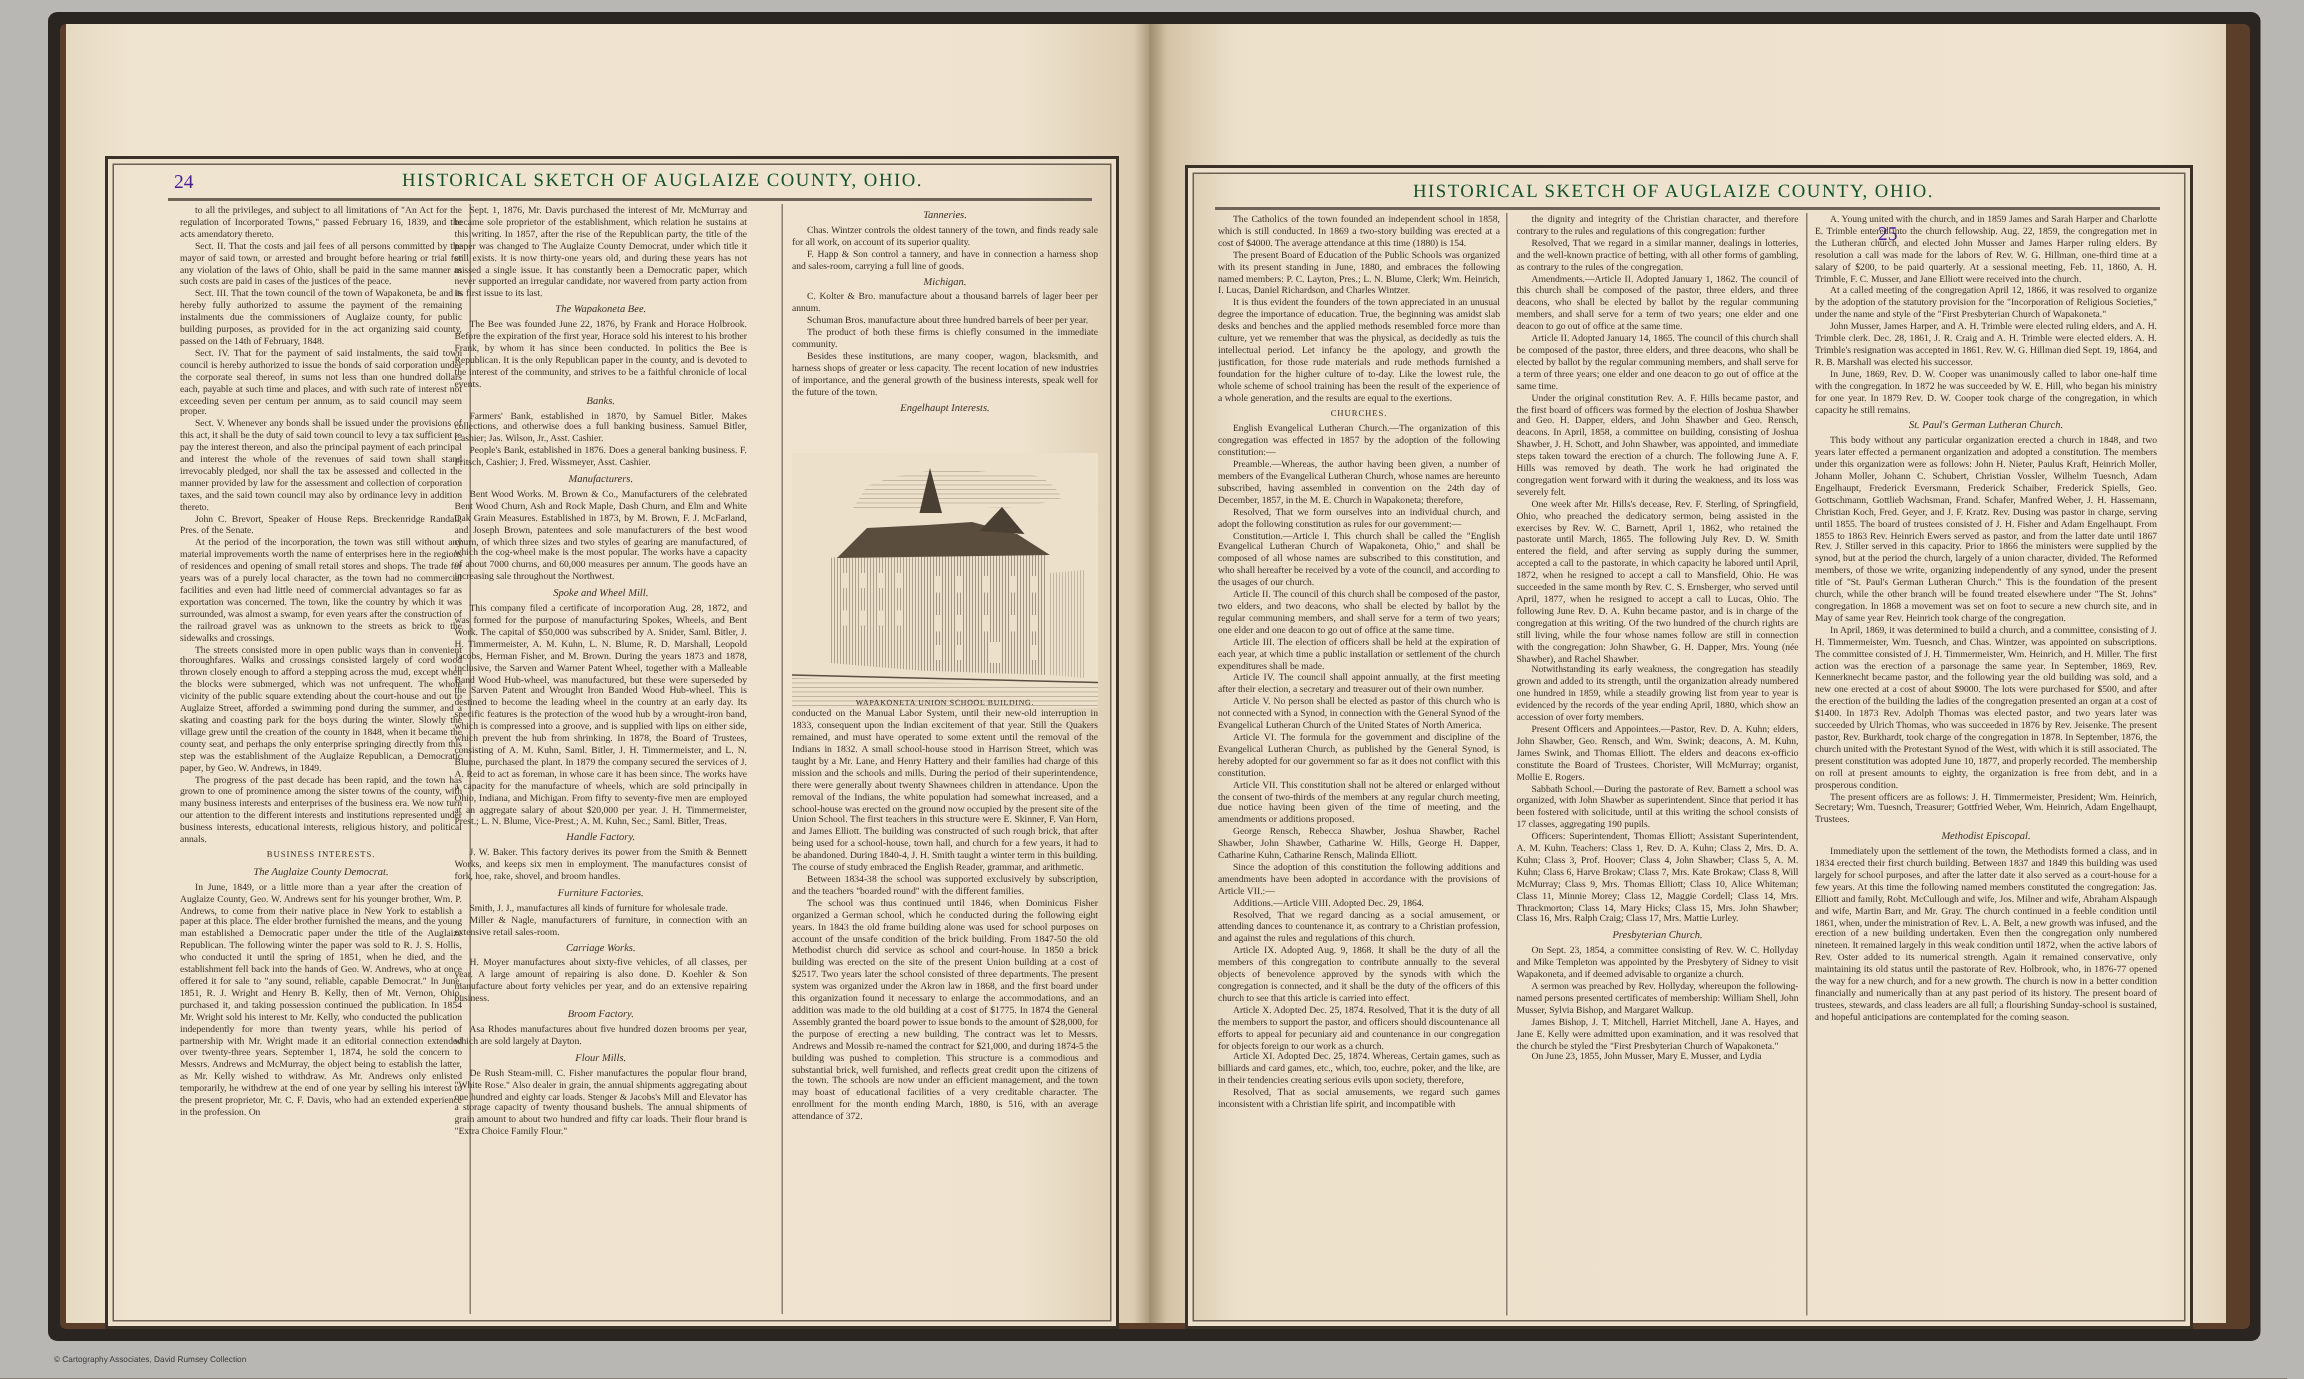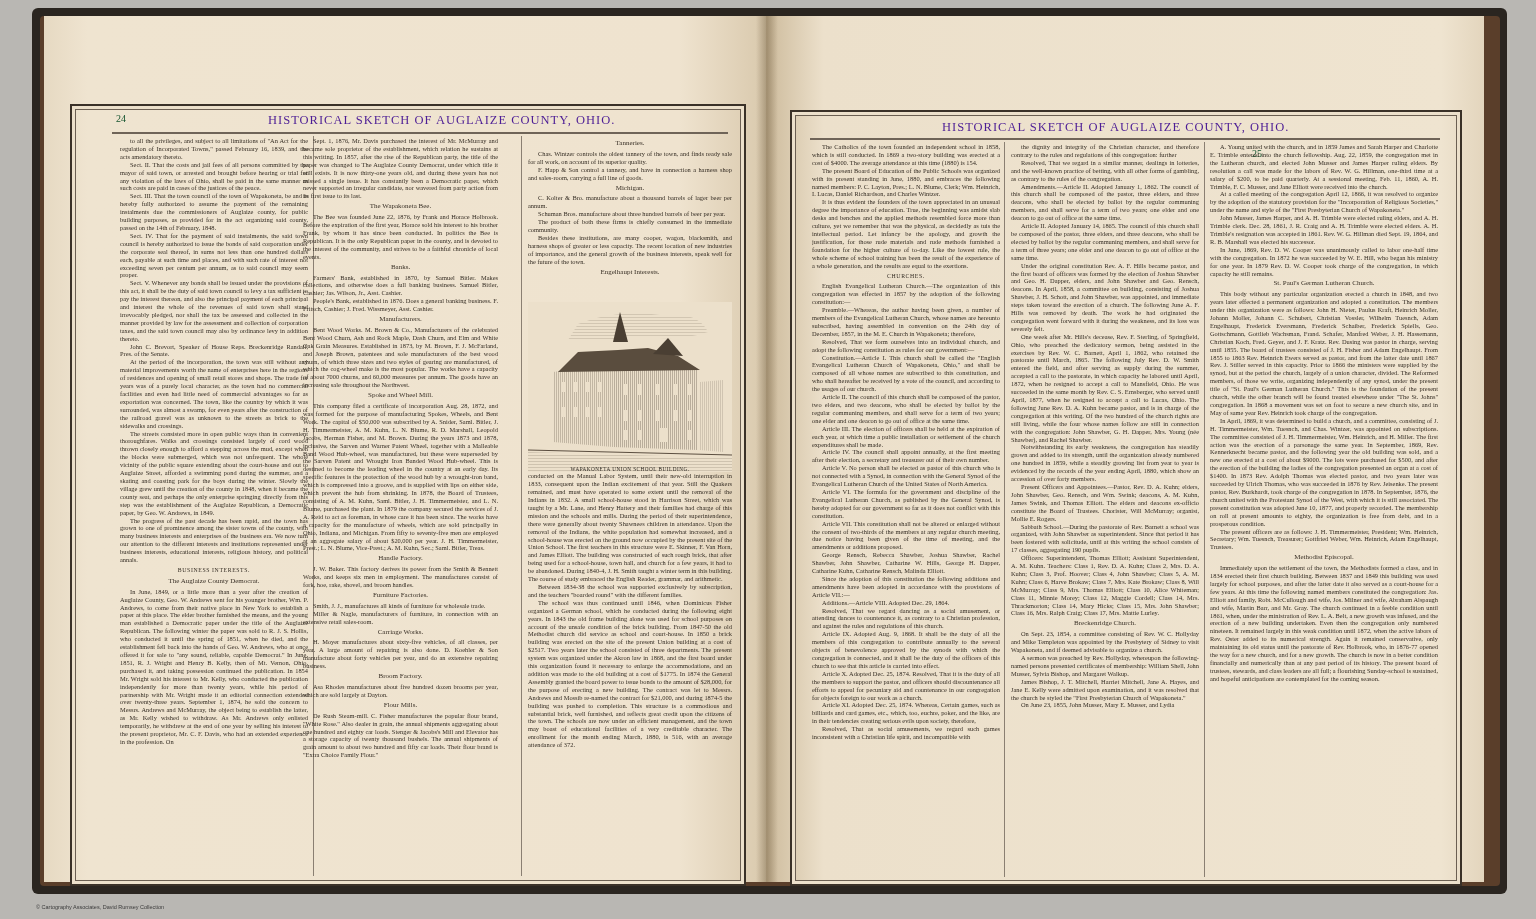--- a/index.html
+++ b/index.html
@@ -6,26 +6,26 @@
   body{width:1536px;height:919px;background:#b9b7b3;position:relative;overflow:hidden;font-family:"Liberation Serif",serif;color:#2b2620;}
   .book{position:absolute;left:32px;top:8px;width:1475px;height:886px;background:#2a2520;border-radius:6px;}
   .cover-edge{position:absolute;left:40px;top:16px;width:1460px;height:870px;background:#5a3e2a;border-radius:4px;}
   .page{position:absolute;top:16px;height:866px;background:#ece0cb;}
   .page.left{left:44px;width:722px;background:linear-gradient(to right,#e6d9c2 0%,#efe4d0 6%,#efe3cf 88%,#d9c9ad 100%);}
   .page.right{left:766px;width:718px;background:linear-gradient(to right,#cdbb9c 0%,#ece0cb 8%,#efe4d0 94%,#e3d5bd 100%);}
   .gutter{position:absolute;left:756px;top:16px;width:22px;height:866px;background:linear-gradient(to right,rgba(0,0,0,0) 0%,rgba(80,60,30,.35) 50%,rgba(0,0,0,0) 100%);}
   .frame{position:absolute;border:2px solid #3a3128;box-shadow:inset 0 0 0 3px #ece0cb, inset 0 0 0 4px #6b5f52;}
   .frame.l{left:70px;top:104px;width:672px;height:778px;}
   .frame.r{left:790px;top:110px;width:668px;height:772px;}
-  .runhead{position:absolute;font-size:12.5px;letter-spacing:1px;color:#4c1d95;}
-  .pgnum{position:absolute;font-size:10px;color:#14532d;text-align:center;}
+  .runhead{position:absolute;font-size:12.5px;letter-spacing:1px;color:#14532d;}
+  .pgnum{position:absolute;font-size:13px;color:#4c1d95;text-align:center;}
   .rule{position:absolute;height:2px;background:#6f6458;}
   .col{position:absolute;font-size:6.4px;line-height:7.9px;text-align:justify;color:#352d24;overflow:hidden;}
   .col p{margin:0;text-indent:10px;}
-  .col h4{margin:3px 0 2px;font-size:7px;font-weight:normal;text-align:center;color:#3a3127;}
+  .col h4{margin:3px 0 2px;font-size:7px;font-style:italic;font-weight:normal;text-align:center;color:#3a3127;}
   .col h5{margin:3px 0 2px;font-size:5.8px;letter-spacing:.6px;font-weight:normal;text-align:center;}
   .vline{position:absolute;width:1px;background:#8a7f72;}
   .engraving{position:absolute;left:528px;top:302px;width:204px;height:170px;}
   .caption{position:absolute;left:528px;top:466px;width:204px;text-align:center;font-size:5.2px;letter-spacing:.5px;}
   .credit{position:absolute;left:36px;top:904px;font-size:5.5px;color:#3b3b3b;font-family:"Liberation Sans",sans-serif;}
 </style>
 </head>
 <body>
 
 <div class="book"></div>
@@ -173,21 +173,21 @@
     <p>the dignity and integrity of the Christian character, and therefore contrary to the rules and regulations of this congregation: further</p>
     <p>Resolved, That we regard in a similar manner, dealings in lotteries, and the well-known practice of betting, with all other forms of gambling, as contrary to the rules of the congregation.</p>
     <p>Amendments.—Article II. Adopted January 1, 1862. The council of this church shall be composed of the pastor, three elders, and three deacons, who shall be elected by ballot by the regular communing members, and shall serve for a term of two years; one elder and one deacon to go out of office at the same time.</p>
     <p>Article II. Adopted January 14, 1865. The council of this church shall be composed of the pastor, three elders, and three deacons, who shall be elected by ballot by the regular communing members, and shall serve for a term of three years; one elder and one deacon to go out of office at the same time.</p>
     <p>Under the original constitution Rev. A. F. Hills became pastor, and the first board of officers was formed by the election of Joshua Shawber and Geo. H. Dapper, elders, and John Shawber and Geo. Rensch, deacons. In April, 1858, a committee on building, consisting of Joshua Shawber, J. H. Schott, and John Shawber, was appointed, and immediate steps taken toward the erection of a church. The following June A. F. Hills was removed by death. The work he had originated the congregation went forward with it during the weakness, and its loss was severely felt.</p>
     <p>One week after Mr. Hills's decease, Rev. F. Sterling, of Springfield, Ohio, who preached the dedicatory sermon, being assisted in the exercises by Rev. W. C. Barnett, April 1, 1862, who retained the pastorate until March, 1865. The following July Rev. D. W. Smith entered the field, and after serving as supply during the summer, accepted a call to the pastorate, in which capacity he labored until April, 1872, when he resigned to accept a call to Mansfield, Ohio. He was succeeded in the same month by Rev. C. S. Ernsberger, who served until April, 1877, when he resigned to accept a call to Lucas, Ohio. The following June Rev. D. A. Kuhn became pastor, and is in charge of the congregation at this writing. Of the two hundred of the church rights are still living, while the four whose names follow are still in connection with the congregation: John Shawber, G. H. Dapper, Mrs. Young (née Shawber), and Rachel Shawber.</p>
     <p>Notwithstanding its early weakness, the congregation has steadily grown and added to its strength, until the organization already numbered one hundred in 1859, while a steadily growing list from year to year is evidenced by the records of the year ending April, 1880, which show an accession of over forty members.</p>
     <p>Present Officers and Appointees.—Pastor, Rev. D. A. Kuhn; elders, John Shawber, Geo. Rensch, and Wm. Swink; deacons, A. M. Kuhn, James Swink, and Thomas Elliott. The elders and deacons ex-officio constitute the Board of Trustees. Chorister, Will McMurray; organist, Mollie E. Rogers.</p>
     <p>Sabbath School.—During the pastorate of Rev. Barnett a school was organized, with John Shawber as superintendent. Since that period it has been fostered with solicitude, until at this writing the school consists of 17 classes, aggregating 190 pupils.</p>
     <p>Officers: Superintendent, Thomas Elliott; Assistant Superintendent, A. M. Kuhn. Teachers: Class 1, Rev. D. A. Kuhn; Class 2, Mrs. D. A. Kuhn; Class 3, Prof. Hoover; Class 4, John Shawber; Class 5, A. M. Kuhn; Class 6, Harve Brokaw; Class 7, Mrs. Kate Brokaw; Class 8, Will McMurray; Class 9, Mrs. Thomas Elliott; Class 10, Alice Whiteman; Class 11, Minnie Morey; Class 12, Maggie Cordell; Class 14, Mrs. Thrackmorton; Class 14, Mary Hicks; Class 15, Mrs. John Shawber; Class 16, Mrs. Ralph Craig; Class 17, Mrs. Mattie Lurley.</p>
-    <h4>Breckenridge Church.</h4>
+    <h4>Presbyterian Church.</h4>
     <p>On Sept. 23, 1854, a committee consisting of Rev. W. C. Hollyday and Mike Templeton was appointed by the Presbytery of Sidney to visit Wapakoneta, and if deemed advisable to organize a church.</p>
     <p>A sermon was preached by Rev. Hollyday, whereupon the following-named persons presented certificates of membership: William Shell, John Musser, Sylvia Bishop, and Margaret Walkup.</p>
     <p>James Bishop, J. T. Mitchell, Harriet Mitchell, Jane A. Hayes, and Jane E. Kelly were admitted upon examination, and it was resolved that the church be styled the "First Presbyterian Church of Wapakoneta."</p>
     <p>On June 23, 1855, John Musser, Mary E. Musser, and Lydia</p>
   </div>
 <div class="vline" style="left:1204px;top:142px;height:735px;"></div>
 <div class="col" id="rc2" style="left:1210px;top:143px;width:228px;height:735px;">
     <p>A. Young united with the church, and in 1859 James and Sarah Harper and Charlotte E. Trimble entered into the church fellowship. Aug. 22, 1859, the congregation met in the Lutheran church, and elected John Musser and James Harper ruling elders. By resolution a call was made for the labors of Rev. W. G. Hillman, one-third time at a salary of $200, to be paid quarterly. At a sessional meeting, Feb. 11, 1860, A. H. Trimble, F. C. Musser, and Jane Elliott were received into the church.</p>
     <p>At a called meeting of the congregation April 12, 1866, it was resolved to organize by the adoption of the statutory provision for the "Incorporation of Religious Societies," under the name and style of the "First Presbyterian Church of Wapakoneta."</p>
     <p>John Musser, James Harper, and A. H. Trimble were elected ruling elders, and A. H. Trimble clerk. Dec. 28, 1861, J. R. Craig and A. H. Trimble were elected elders. A. H. Trimble's resignation was accepted in 1861. Rev. W. G. Hillman died Sept. 19, 1864, and R. B. Marshall was elected his successor.</p>

